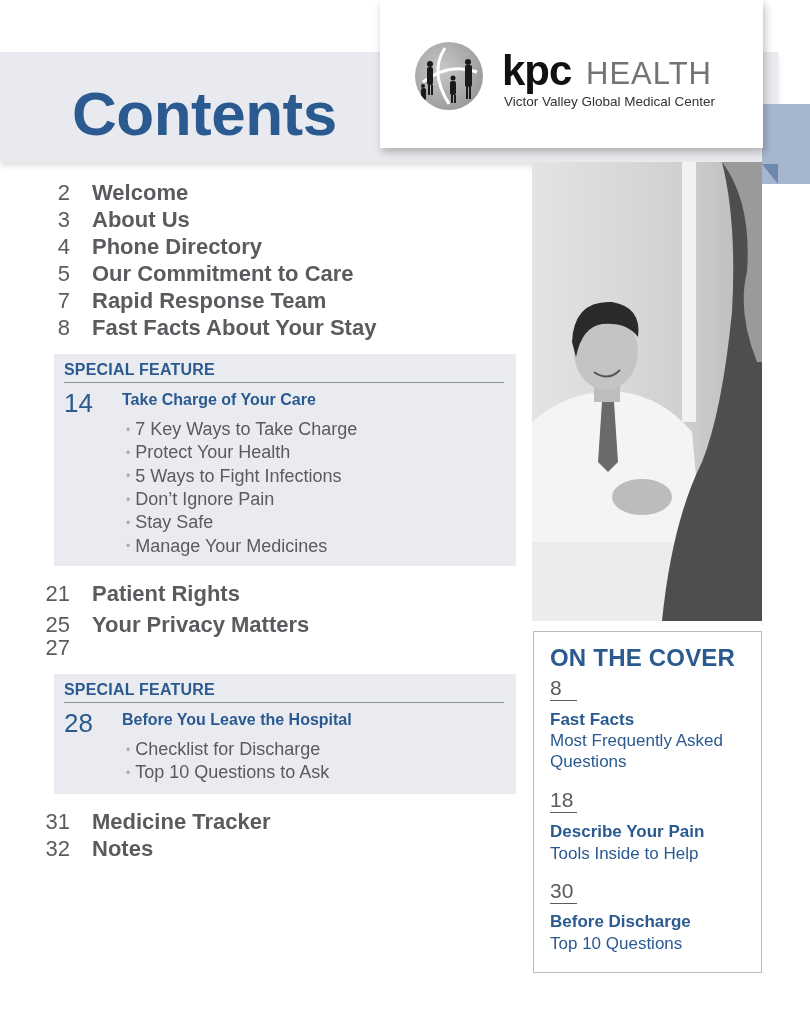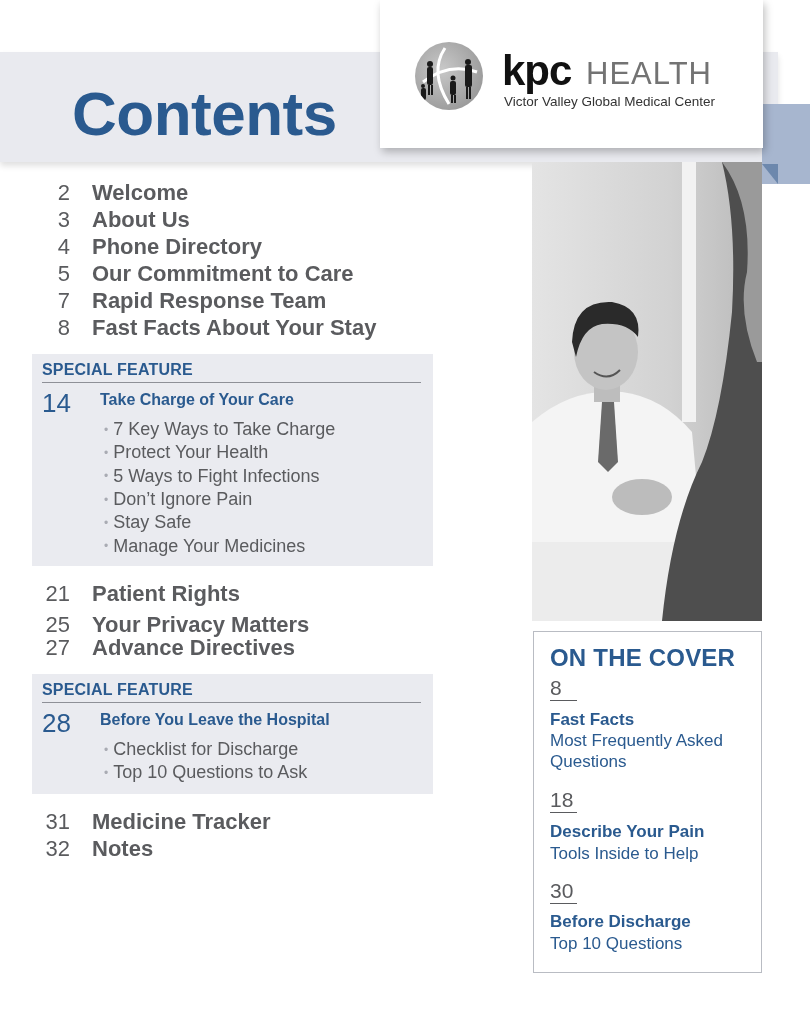--- a/index.html
+++ b/index.html
@@ -48,21 +48,21 @@
   }
 
   .toc-row { position: absolute; left: 0; height: 26px; display: flex; align-items: baseline; }
   .toc-num {
     width: 92px; text-align: right; padding-right: 22px;
     font-size: 22px; color: #5a5b5e;
   }
   .toc-title { font-size: 22px; font-weight: bold; color: #5a5b5e; }
 
   .feature-box {
-    position: absolute; left: 32px; width: 401px; background: #eaebf0;
+    position: absolute; left: 54px; width: 462px; background: #eaebf0;
   }
   .feature-label {
     position: absolute; left: 10px; top: 7px;
     font-size: 16px; font-weight: bold; color: #2a5a8f; letter-spacing: 0.2px;
   }
   .feature-rule {
     position: absolute; left: 10px; right: 12px; top: 28px; height: 1px; background: #8e9097;
   }
   .feature-num {
     position: absolute; left: 10px; font-size: 26px; color: #2a5a8f;
@@ -195,21 +195,20 @@
   <div class="toc-row" style="top:581px">
     <span class="toc-num">21</span>
     <span class="toc-title">Patient Rights</span>
   </div>
   <div class="toc-row" style="top:612px">
     <span class="toc-num">25</span>
     <span class="toc-title">Your Privacy Matters</span>
   </div>
   <div class="toc-row" style="top:635px">
     <span class="toc-num">27</span>
-    <span class="toc-title">Advance Directives</span>
   </div>
 </div>
 
 <div class="feature-box" style="top:674px; height:120px">
   <span class="feature-label">SPECIAL FEATURE</span>
   <div class="feature-rule"></div>
   <span class="feature-num" style="top:34px">28</span>
   <span class="feature-title" style="top:37px">Before You Leave the Hospital</span>
   <div class="sub-list" style="top:64px">
     <div class="sub-item">

